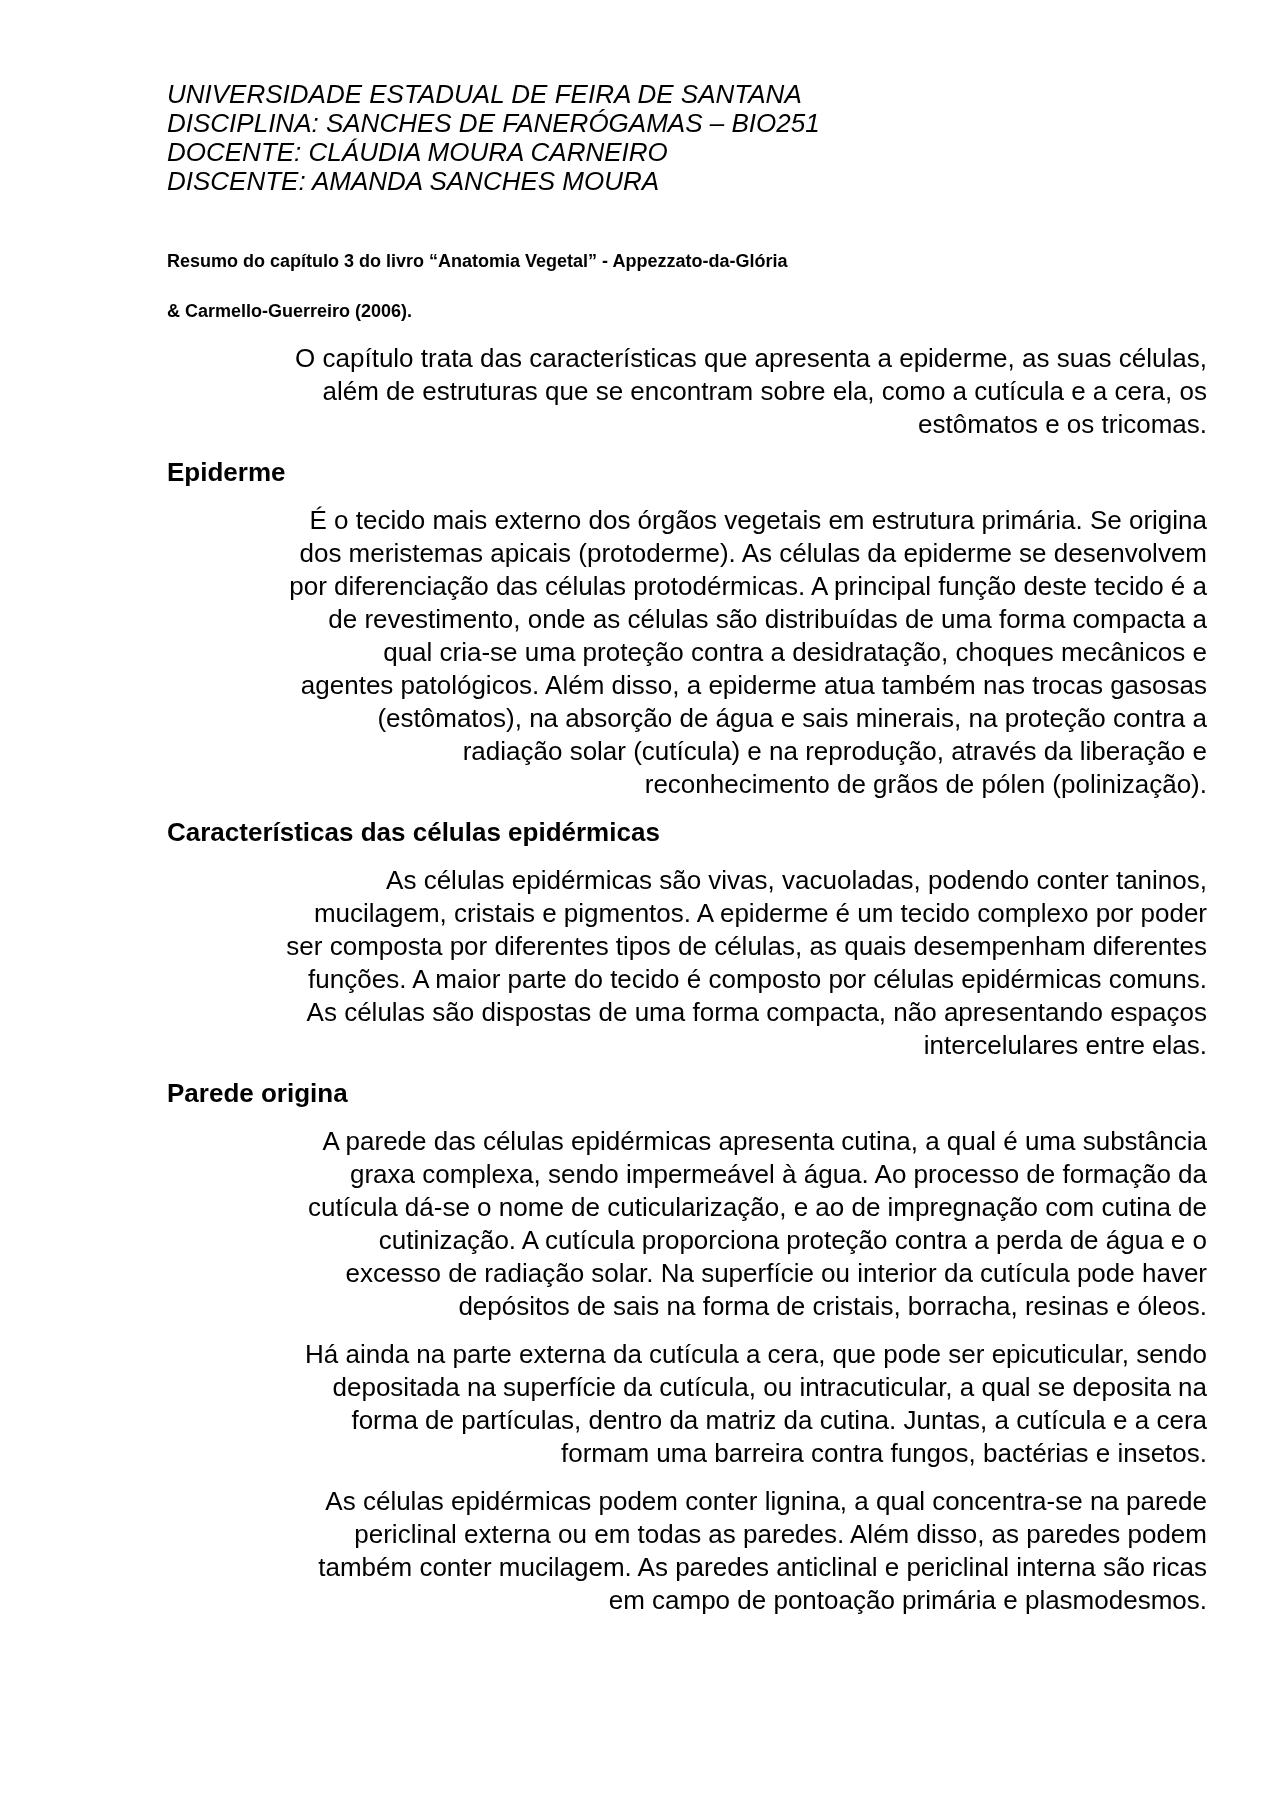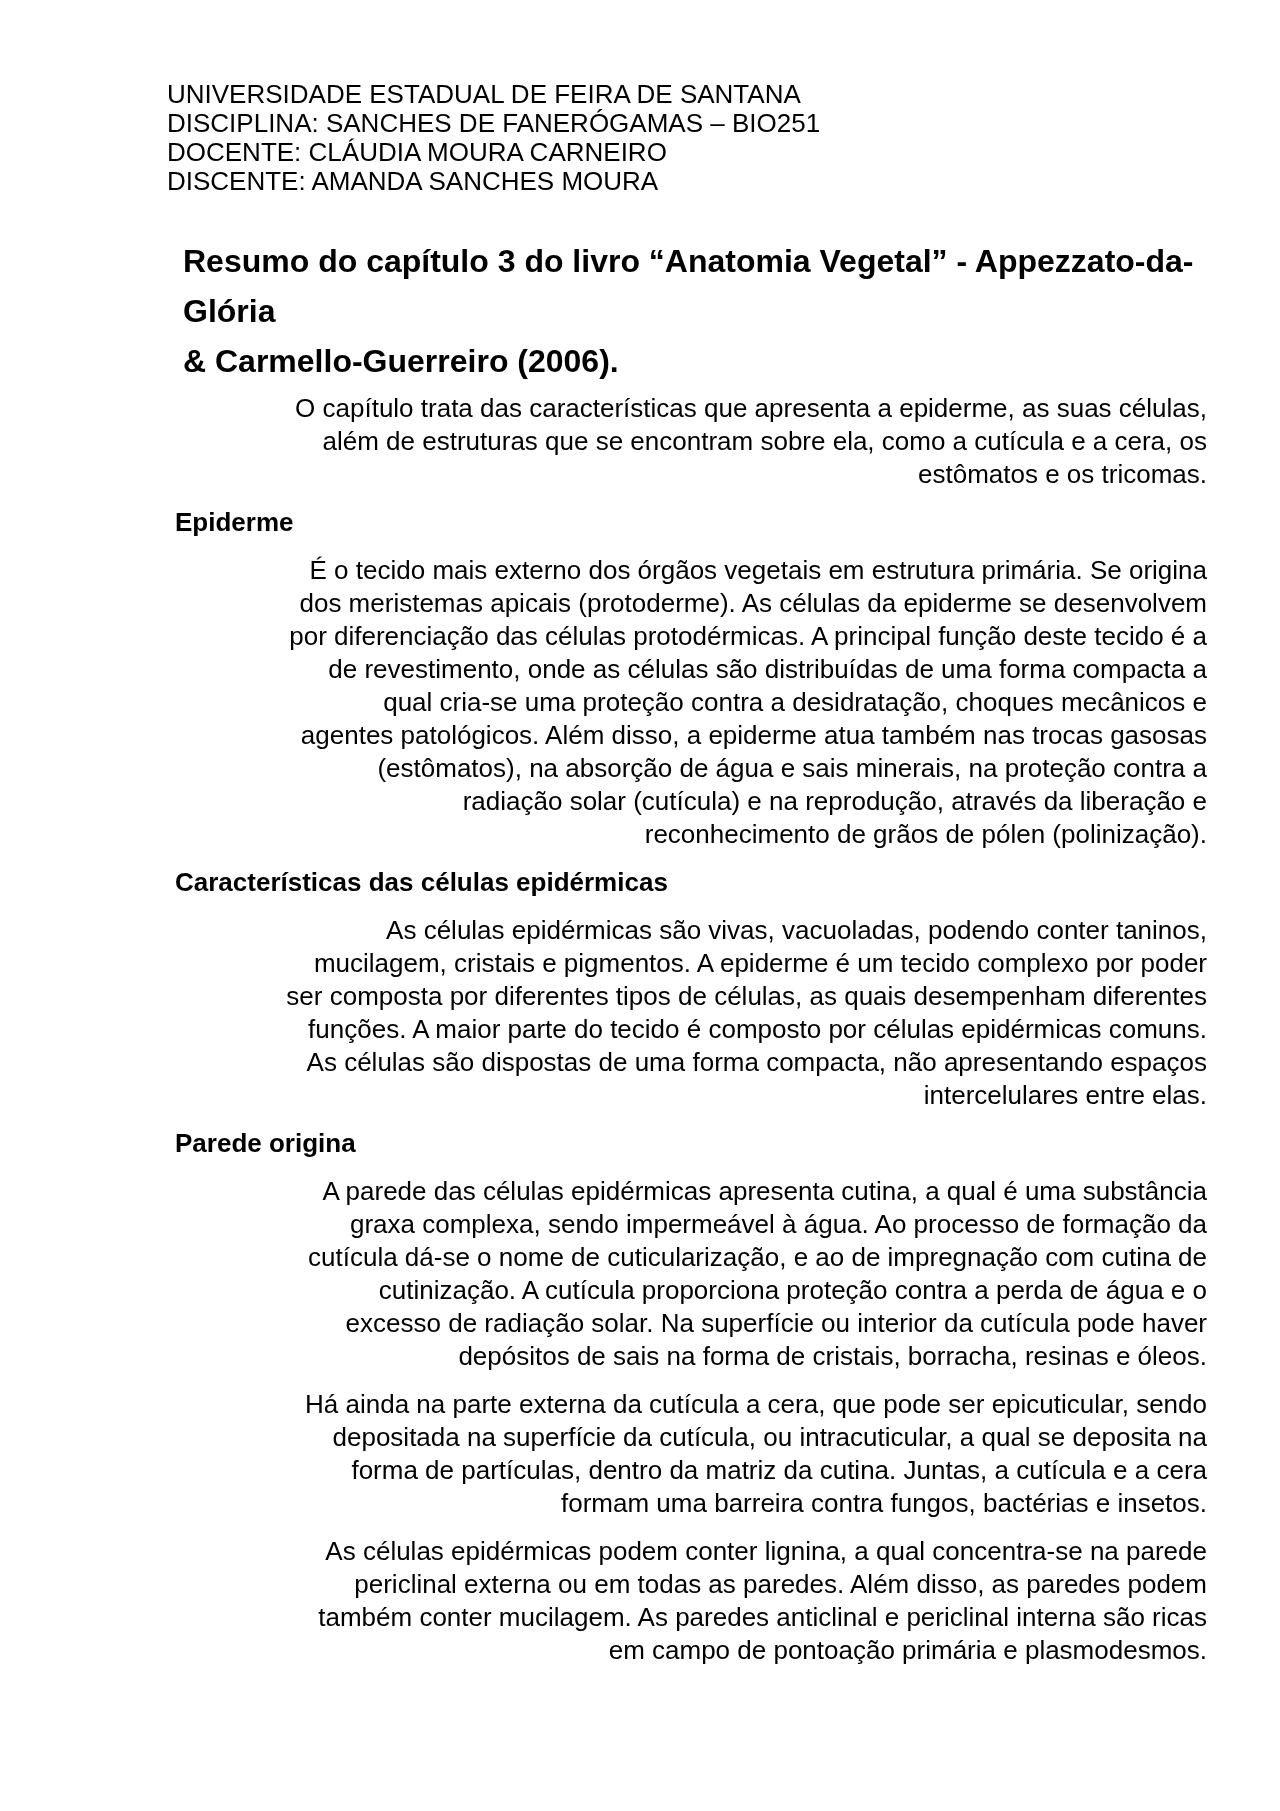--- a/index.html
+++ b/index.html
@@ -22,30 +22,31 @@
     left: 167px;
     width: 1040px;
   }
   .doc-header {
     margin-top: 80px;
     font-size: 26px;
     line-height: 29px;
   }
   .doc-header-line {
     white-space: pre-line;
+    font-style: italic;
   }
   .doc-title {
-    margin: 40px 0 6px 16px;
-    font-size: 32px;
+    margin: 40px 0 6px 0;
+    font-size: 18px;
     font-weight: 700;
     line-height: 50px;
     white-space: pre-line;
   }
   .body-heading {
-    margin: 0 0 15px 8px;
+    margin: 0 0 15px 0;
     font-size: 26px;
     font-weight: 700;
     line-height: 33px;
     white-space: pre-line;
   }
   .body-par {
     margin: 0 0 15px 0;
     font-size: 26px;
     font-weight: 400;
     line-height: 33px;

